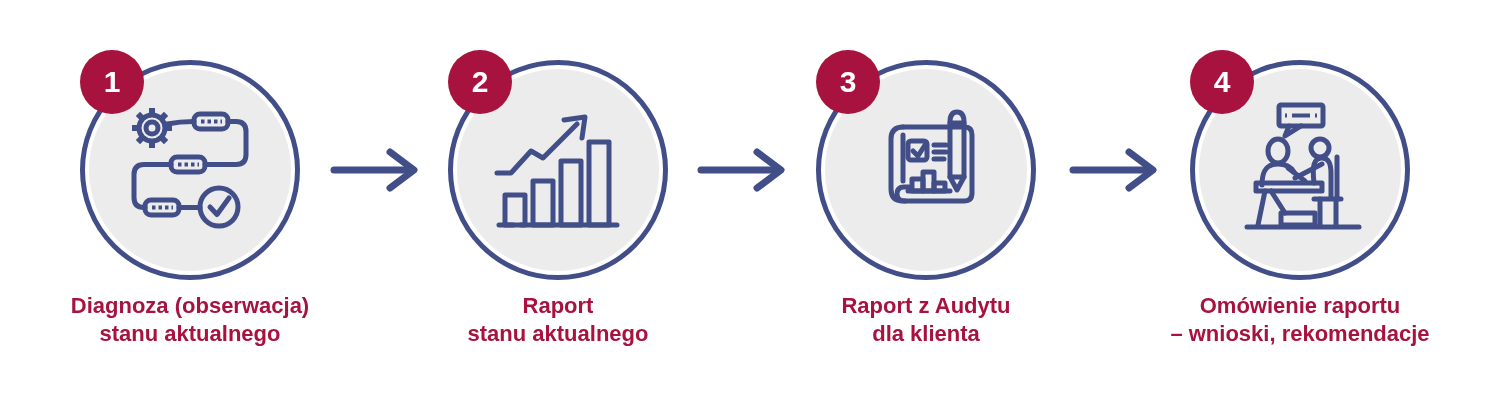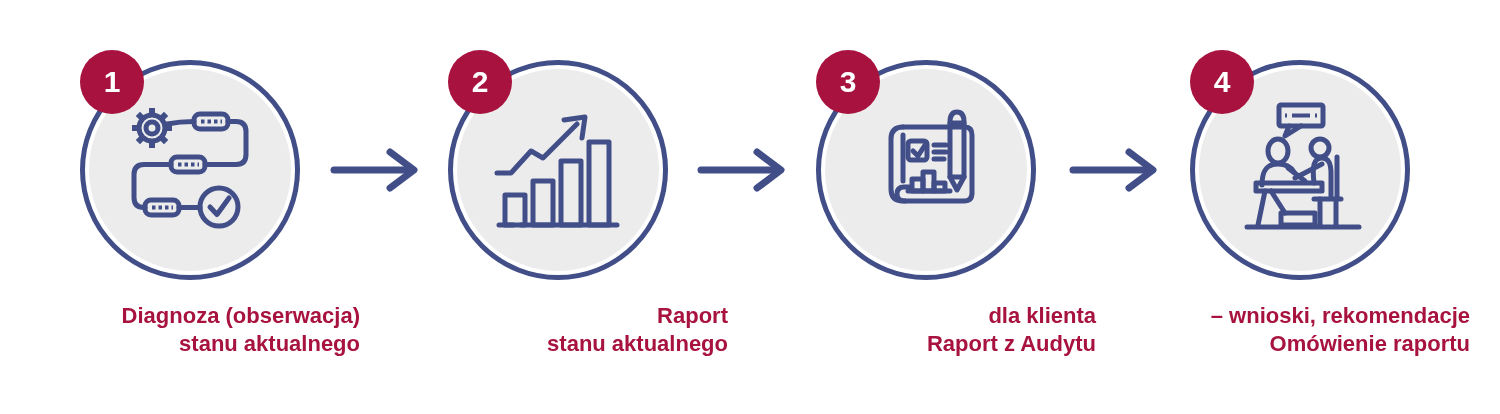--- a/index.html
+++ b/index.html
@@ -63,22 +63,22 @@
   .icon {
     position: absolute;
     left: 35px;
     top: 35px;
     width: 150px;
     height: 150px;
     color: var(--navy);
     z-index: 2;
   }
   .label {
-    margin-top: 22px;
-    text-align: right;
+    margin-top: 12px;
+    text-align: center;
     color: var(--accent-red);
     font-weight: bold;
     font-size: 22px;
     line-height: 28px;
   }
   .arrow {
     position: absolute;
     top: 148px;
     width: 90px;
     height: 44px;
@@ -189,22 +189,22 @@
           <rect x="61" y="84" width="11" height="12"></rect>
           <rect x="72" y="77" width="11" height="19"></rect>
           <rect x="83" y="88" width="11" height="8"></rect>
           <path d="M99,82 V27 Q99,17 106,17 Q113,17 113,27 V82"></path>
           <path d="M99,82 L106,95 L113,82 H99"></path>
           <path d="M99,28 H113"></path>
         </g>
       </svg>
     </div>
     <div class="label">
+      <div>Raport z Audytu</div>
       <div>dla klienta</div>
-      <div>Raport z Audytu</div>
     </div>
   </div>
 
   <svg class="arrow arrow-3" viewBox="0 0 90 44" fill="none">
     <g stroke="currentColor" stroke-width="7" stroke-linecap="round" stroke-linejoin="round">
       <path d="M4,22 H80"></path>
       <path d="M60,4 L84,22 L60,40"></path>
     </g>
   </svg>
 
@@ -231,18 +231,18 @@
           <circle cx="95" cy="53" r="9"></circle>
           <path d="M89,88 C87,70 89,64 96,63 C104,62 106,70 106,78 V102"></path>
           <path d="M97,69 L70,83"></path>
           <path d="M112,62 V104"></path>
           <path d="M89,104 H116"></path>
           <path d="M95,104 V130 M111,104 V130"></path>
         </g>
       </svg>
     </div>
     <div class="label">
+      <div>Omówienie raportu</div>
       <div>– wnioski, rekomendacje</div>
-      <div>Omówienie raportu</div>
     </div>
   </div>
 
 </div>
 
 </body></html>

